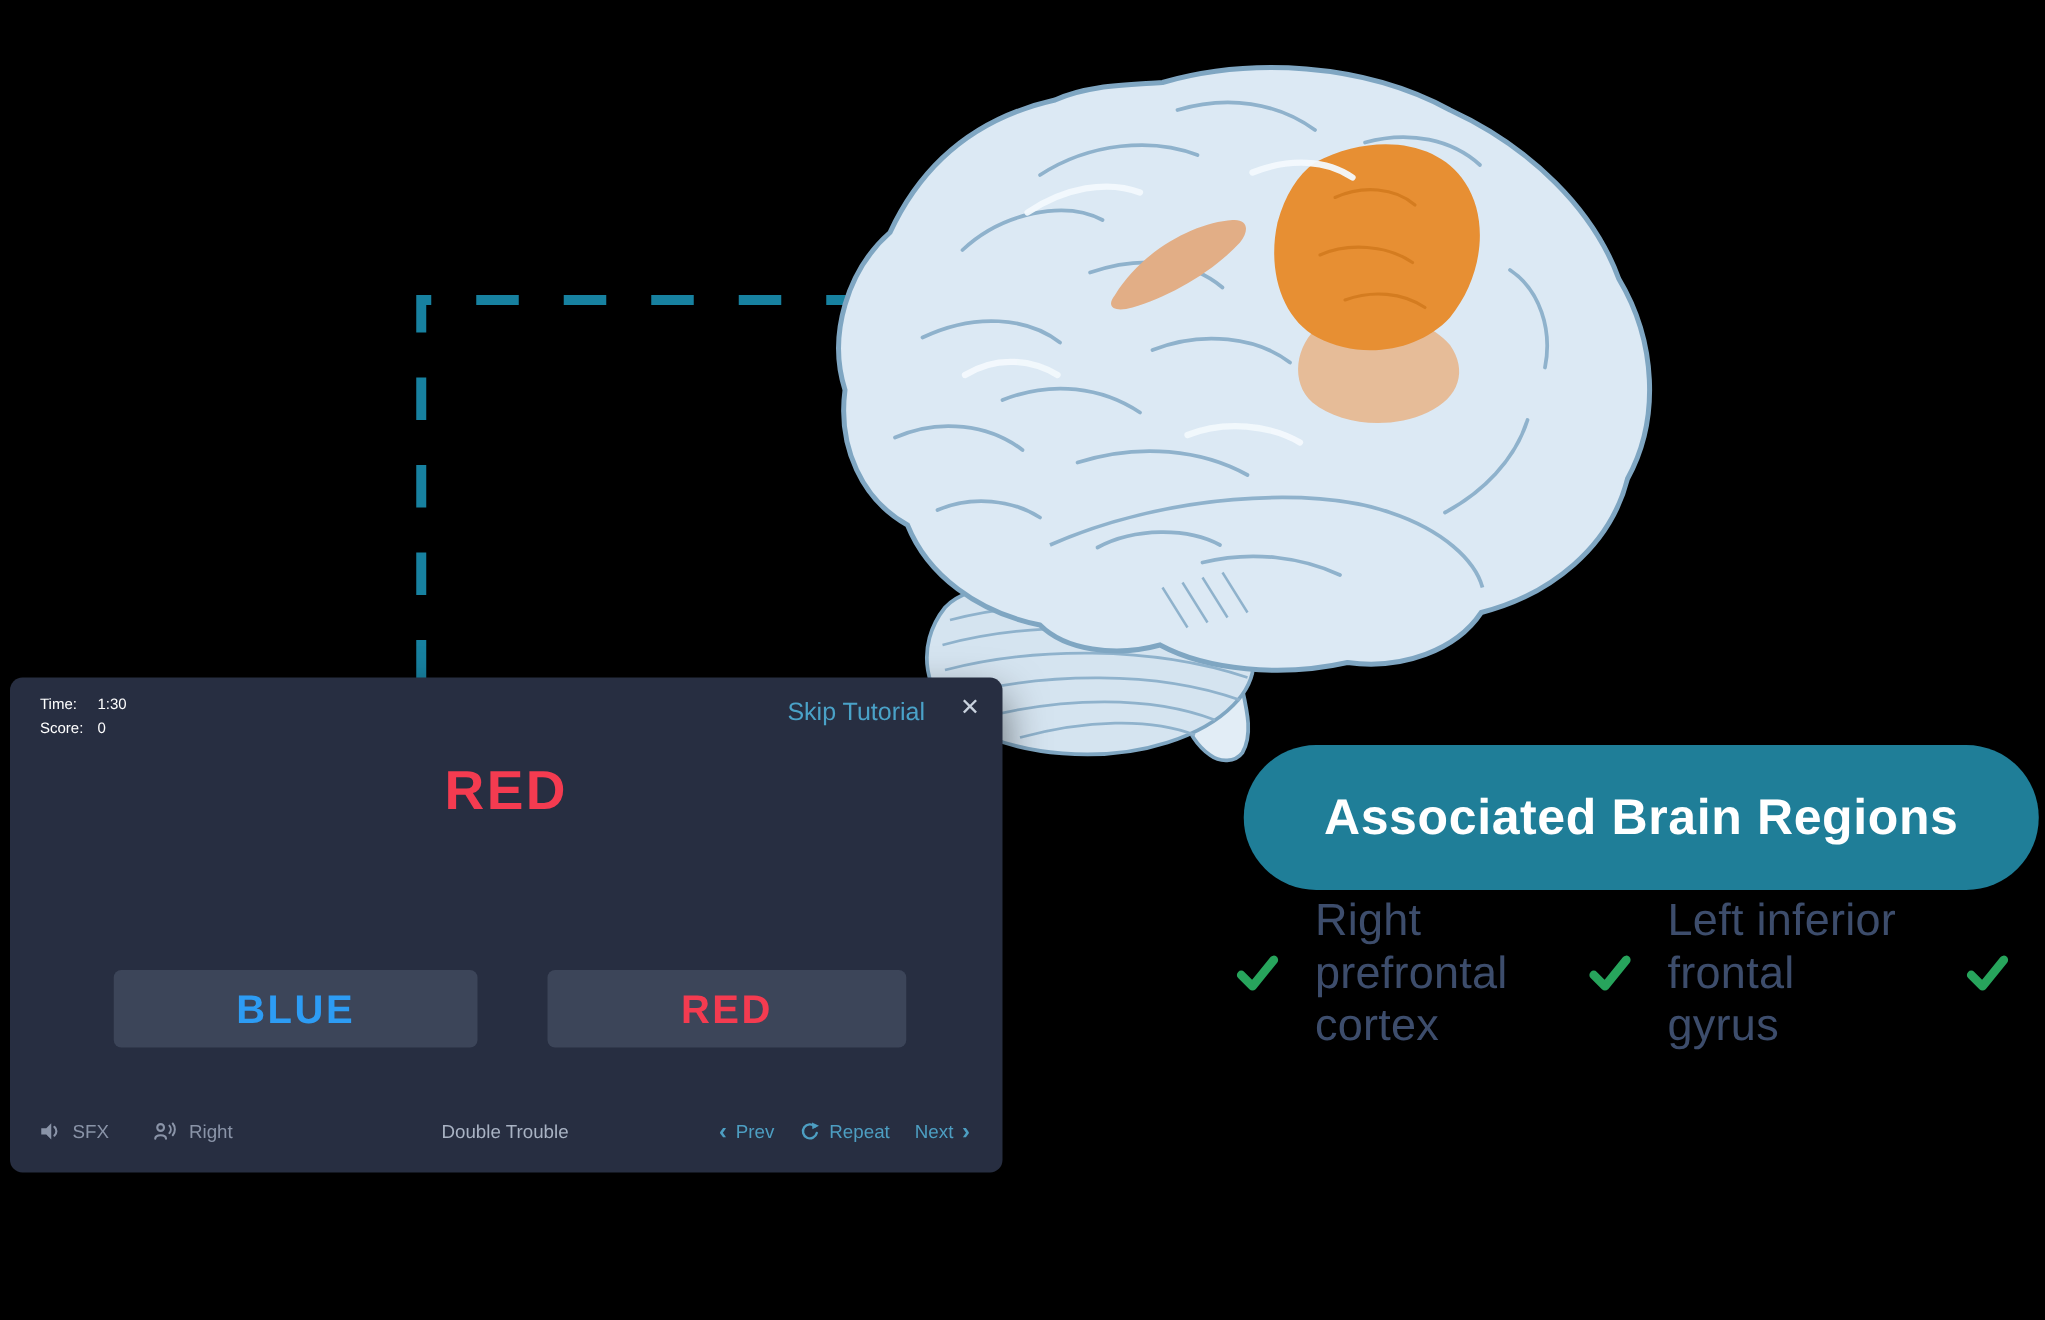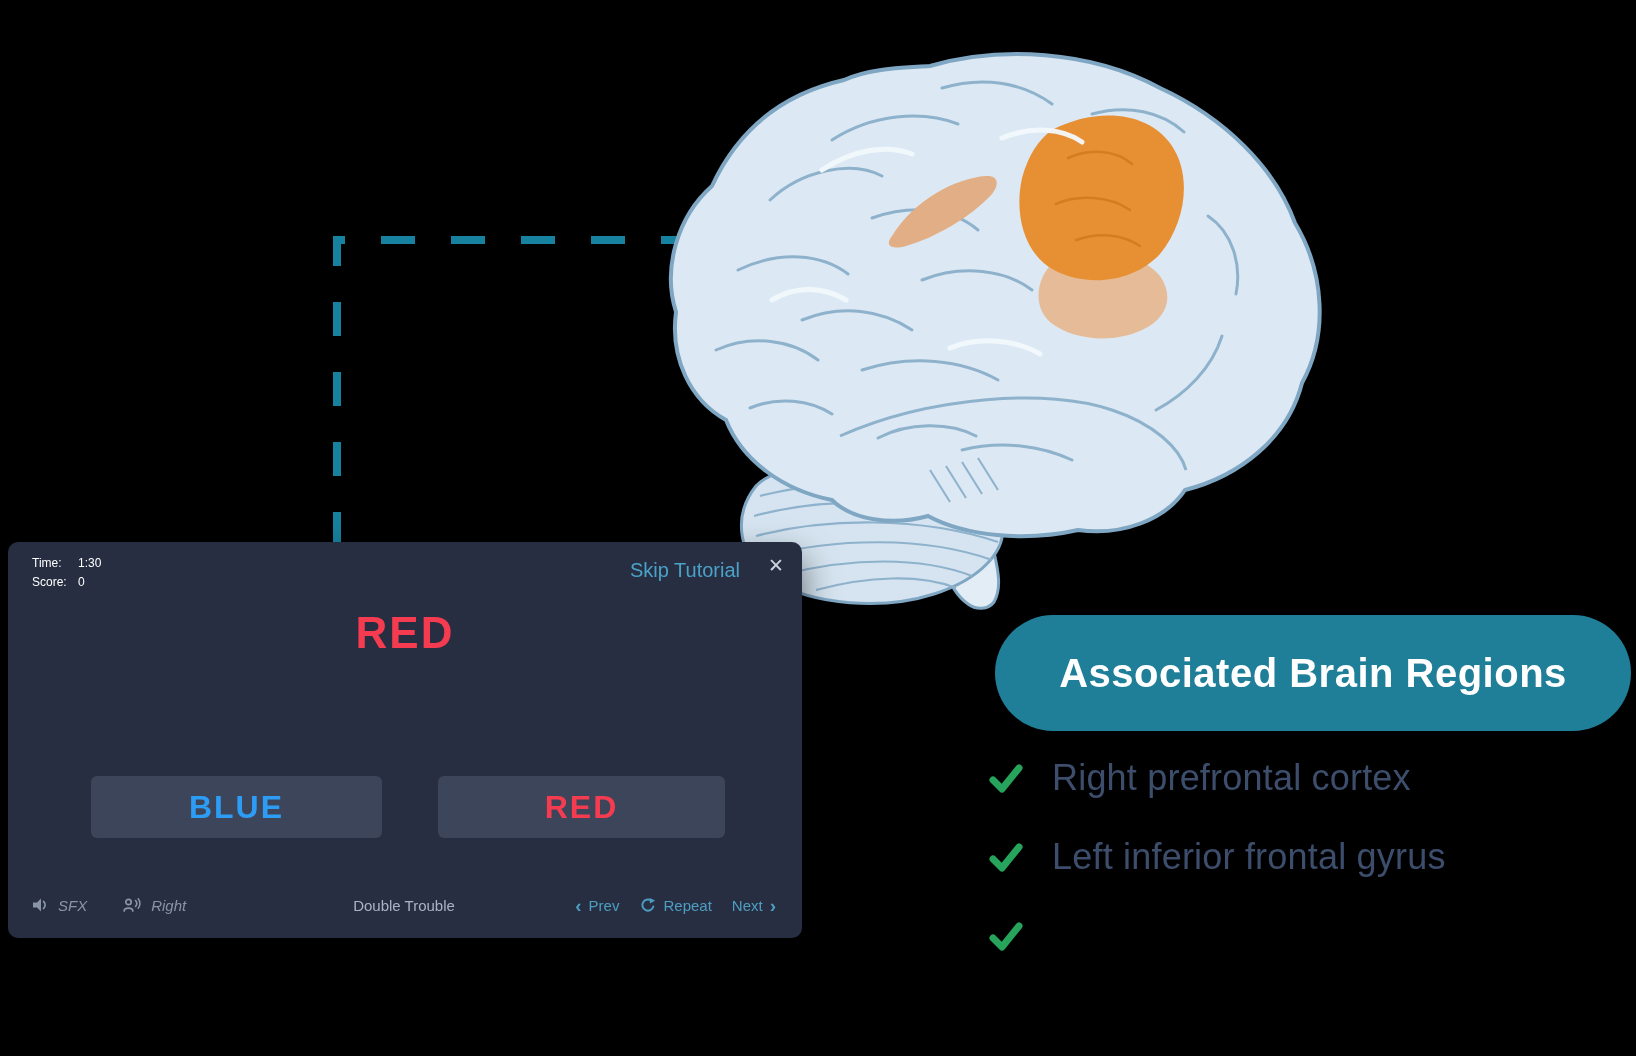--- a/index.html
+++ b/index.html
@@ -7,27 +7,27 @@
               font-family:"Liberation Sans", sans-serif; }
   .canvas { position:relative; width:1636px; height:1056px; background:#000; }
 
   
   .connector-svg { position:absolute; left:0; top:0; width:1636px; height:1056px; }
 
   
   .brain-wrap { position:absolute; left:620px; top:18px; width:740px; height:600px; }
 
   
-  .pill { position:absolute; left:995px; top:615px; width:636px; height:116px;
+  .pill { position:absolute; left:995px; top:596px; width:636px; height:116px;
           background:#1f7e98; border-radius:58px; display:flex; align-items:center;
           justify-content:center; }
   .pill-label { color:#ffffff; font-size:40px; font-weight:bold; letter-spacing:.5px; }
 
   
-  .checklist { position:absolute; left:988px; top:759px; display:flex; flex-direction:column; gap:41px; }
+  .checklist { position:absolute; left:988px; top:759px; display:flex; flex-direction:row; gap:41px; }
   .check-row { display:flex; align-items:center; height:38px; }
   .check-icon { width:36px; height:36px; margin-right:28px; flex:0 0 auto; }
   .check-label { font-size:36px; color:#3d4d6c; letter-spacing:.2px; }
 
   
   .panel { position:absolute; left:8px; top:542px; width:794px; height:396px;
            background:#272e41; border-radius:10px; box-shadow:0 16px 34px rgba(0,0,0,.55); }
   .stats { position:absolute; left:24px; top:12px; font-size:12px; color:#ffffff; line-height:19px; }
   .stat-row { white-space:nowrap; }
   .stat-label { display:inline-block; min-width:46px; }
@@ -37,21 +37,21 @@
               font-size:44px; font-weight:bold; letter-spacing:2px; color:#f43b50; }
   .ans-btn { position:absolute; top:234px; height:62px; background:#3c4559; border:none;
              border-radius:6px; font-family:inherit; font-size:32px; font-weight:bold;
              letter-spacing:2px; cursor:pointer; display:flex; align-items:center; justify-content:center; }
   .btn-blue { left:83px; width:291px; color:#2d9cf4; }
   .btn-red  { left:430px; width:287px; color:#f43b50; }
 
   .footer { position:absolute; left:24px; right:26px; bottom:20px; height:26px;
             display:flex; align-items:center; }
   .foot-left { display:flex; align-items:center; gap:12px; color:#8a94a8; font-size:15px; }
-  .foot-left .pair { display:flex; align-items:center; gap:8px; cursor:pointer;font-style:italic; }
+  .foot-left .pair { display:flex; align-items:center; gap:8px; cursor:pointer; }
   .foot-left .pair + .pair { margin-left:24px; }
   .foot-title { position:absolute; left:50%; transform:translateX(-50%);
                 color:#a9b3c4; font-size:15px; white-space:nowrap; }
   .foot-right { margin-left:auto; display:flex; align-items:center; gap:20px;
                 color:#4d9ec2; font-size:15px; }
   .foot-right .navpair { display:flex; align-items:center; gap:7px; cursor:pointer; }
   .chev { font-size:19px; font-weight:bold; line-height:1; }
 </style>
 </head>
 <body>

